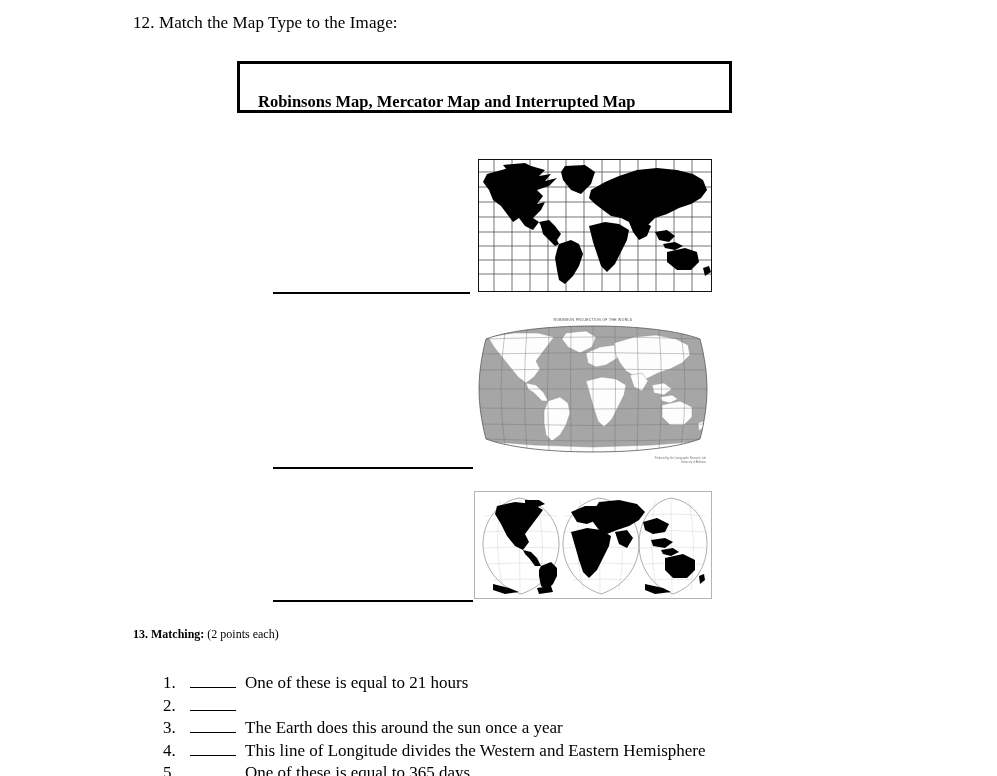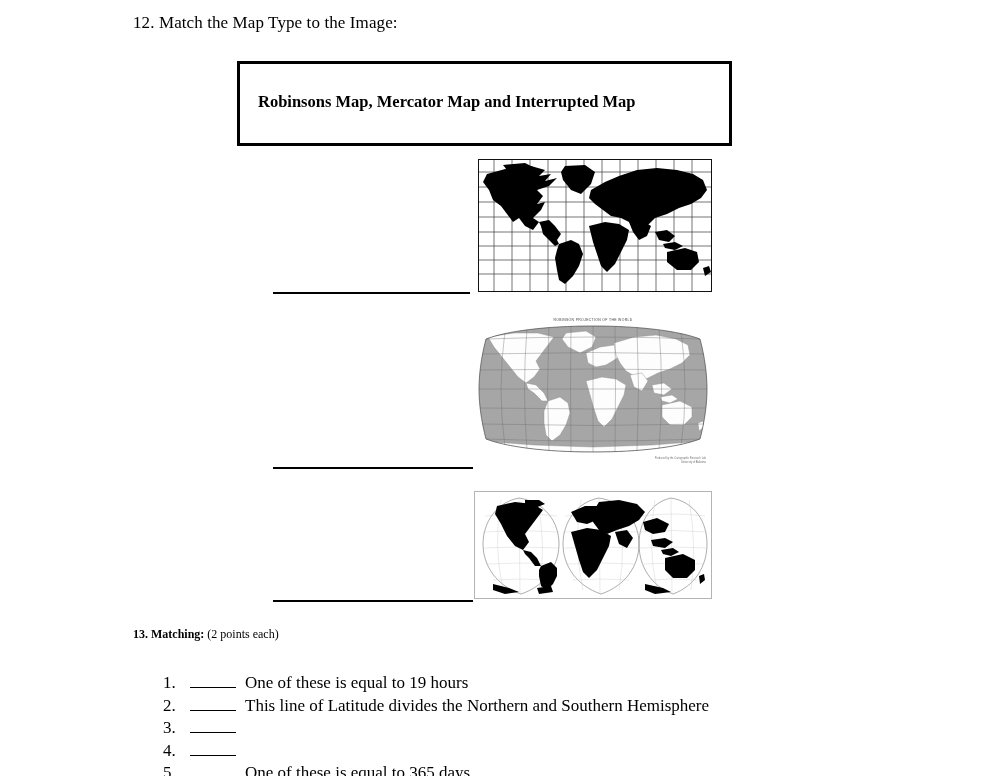--- a/index.html
+++ b/index.html
@@ -27,21 +27,21 @@
     white-space: nowrap;
   }
   #q12-heading .bold { font-weight: normal; }
 
   
   #word-bank-box {
     position: absolute;
     left: 237px;
     top: 61px;
     width: 495px;
-    height: 85px;
+    height: 52px;
     border: 3px solid #000000;
     box-sizing: border-box;
     background: #ffffff;
   }
   #word-bank-text {
     position: absolute;
     left: 18px;
     top: 28px;
     font-size: 16.5px;
     font-weight: bold;
@@ -385,33 +385,34 @@
 <div id="q13-heading">
   <span class="bold">13.</span>
   <span class="bold">Matching:</span>
   <span>(2 points each)</span>
 </div>
 
 <div id="matching-list">
   <div class="matching-row">
     <span class="matching-number">1.</span>
     <span class="matching-blank"></span>
-    <span class="matching-text">One of these is equal to 19 hours</span>
+    <span class="matching-text">One of these is equal to 21 hours</span>
   </div>
   <div class="matching-row">
     <span class="matching-number">2.</span>
     <span class="matching-blank"></span>
-    <span class="matching-text">This line of Latitude divides the Northern and Southern Hemisphere</span>
   </div>
   <div class="matching-row">
     <span class="matching-number">3.</span>
     <span class="matching-blank"></span>
+    <span class="matching-text">The Earth does this around the sun once a year</span>
   </div>
   <div class="matching-row">
     <span class="matching-number">4.</span>
     <span class="matching-blank"></span>
+    <span class="matching-text">This line of Longitude divides the Western and Eastern Hemisphere</span>
   </div>
   <div class="matching-row">
     <span class="matching-number">5.</span>
     <span class="matching-blank"></span>
     <span class="matching-text">One of these is equal to 365 days</span>
   </div>
 </div>
 
 </body></html>

